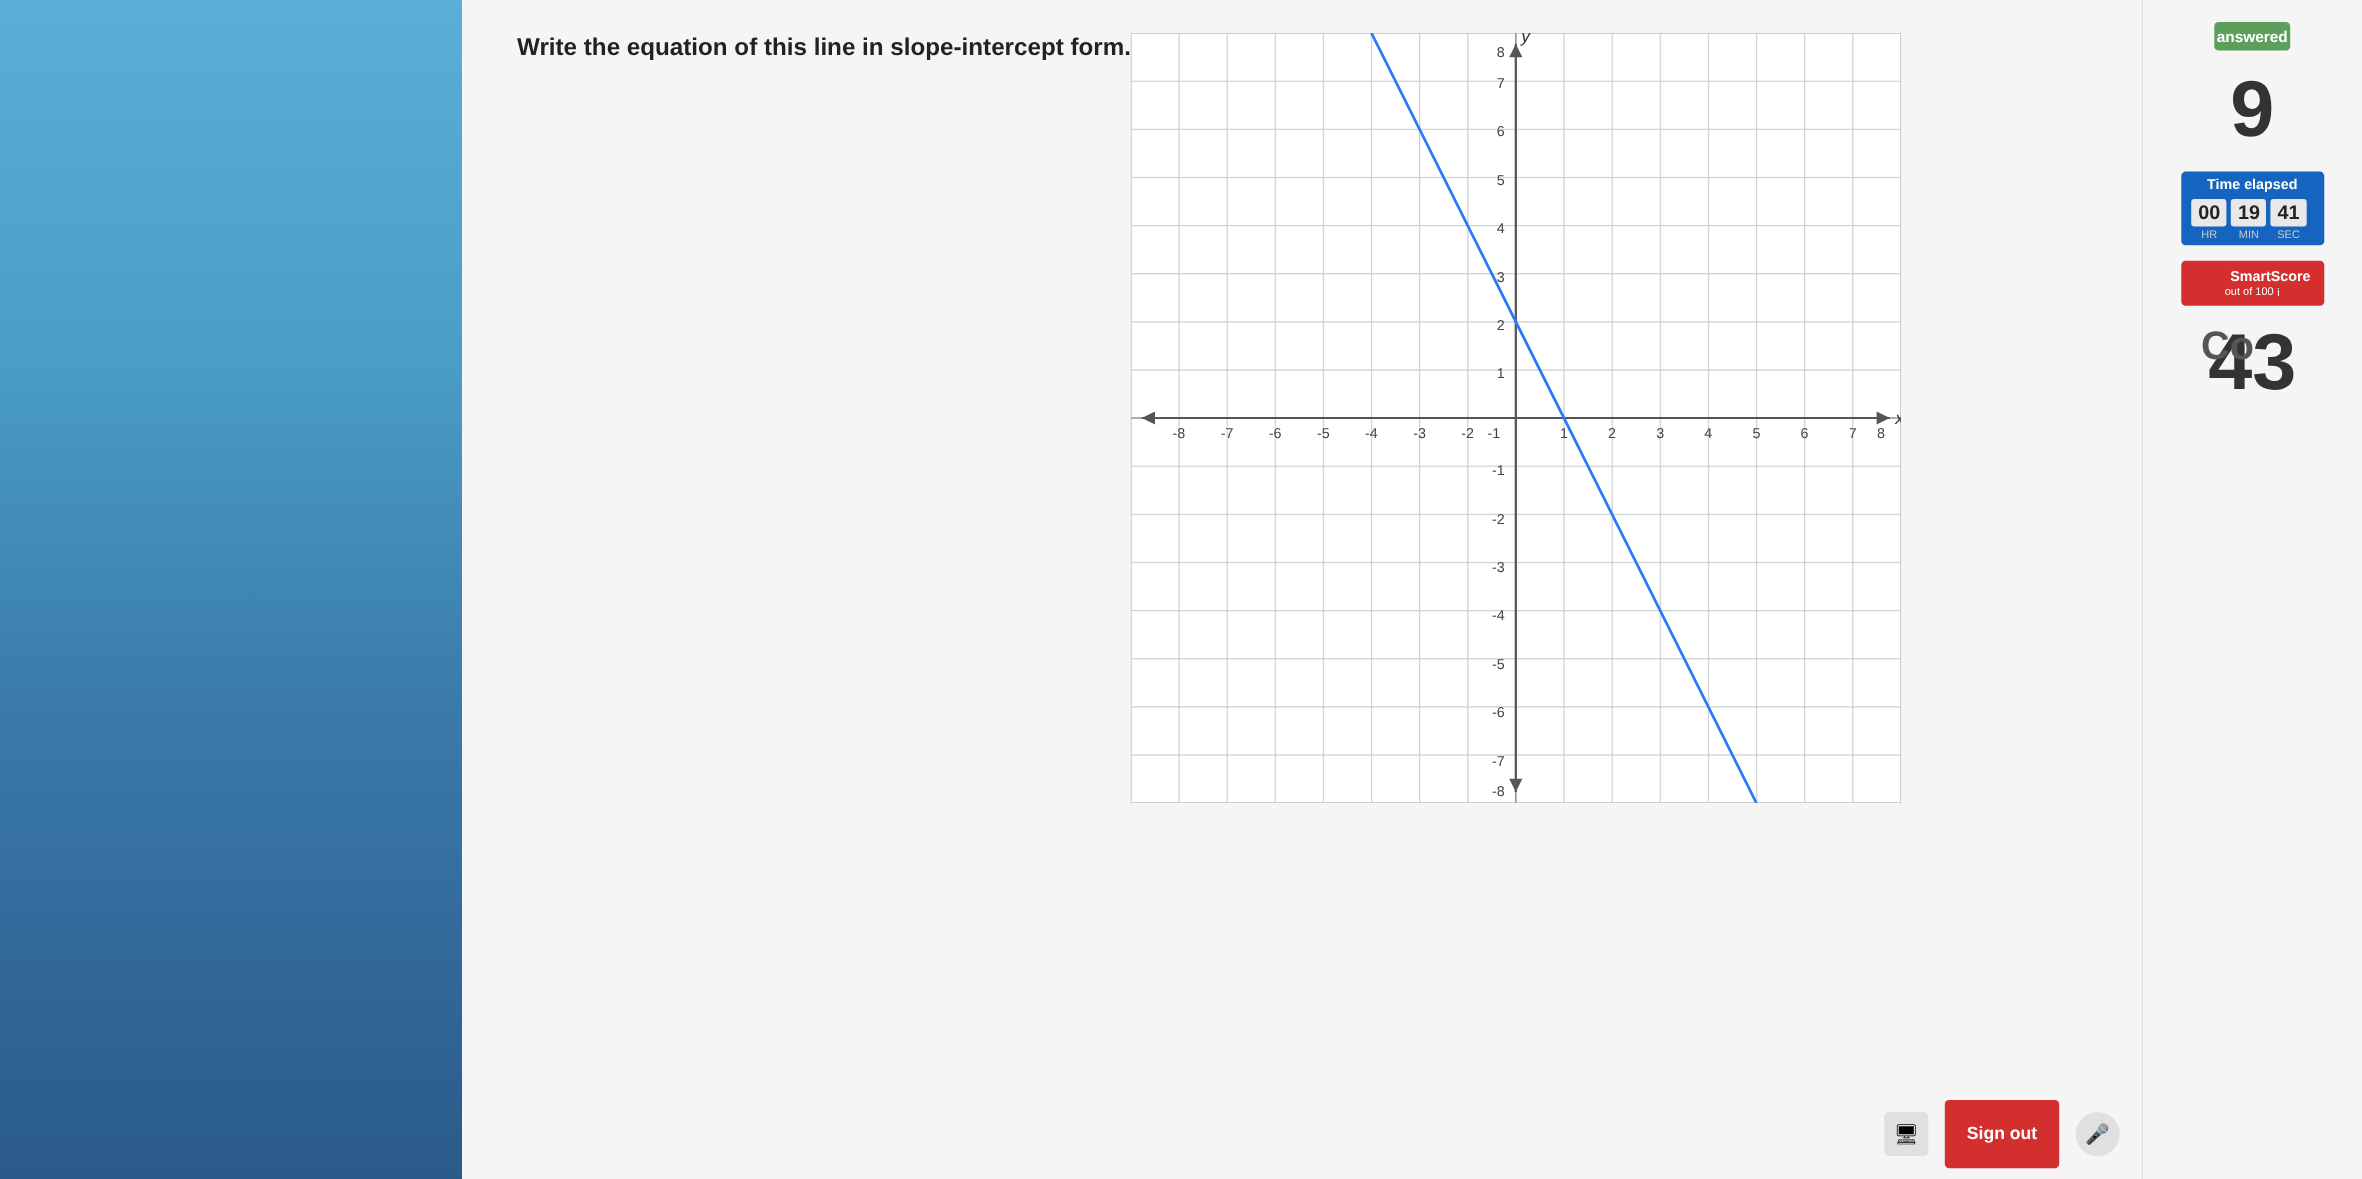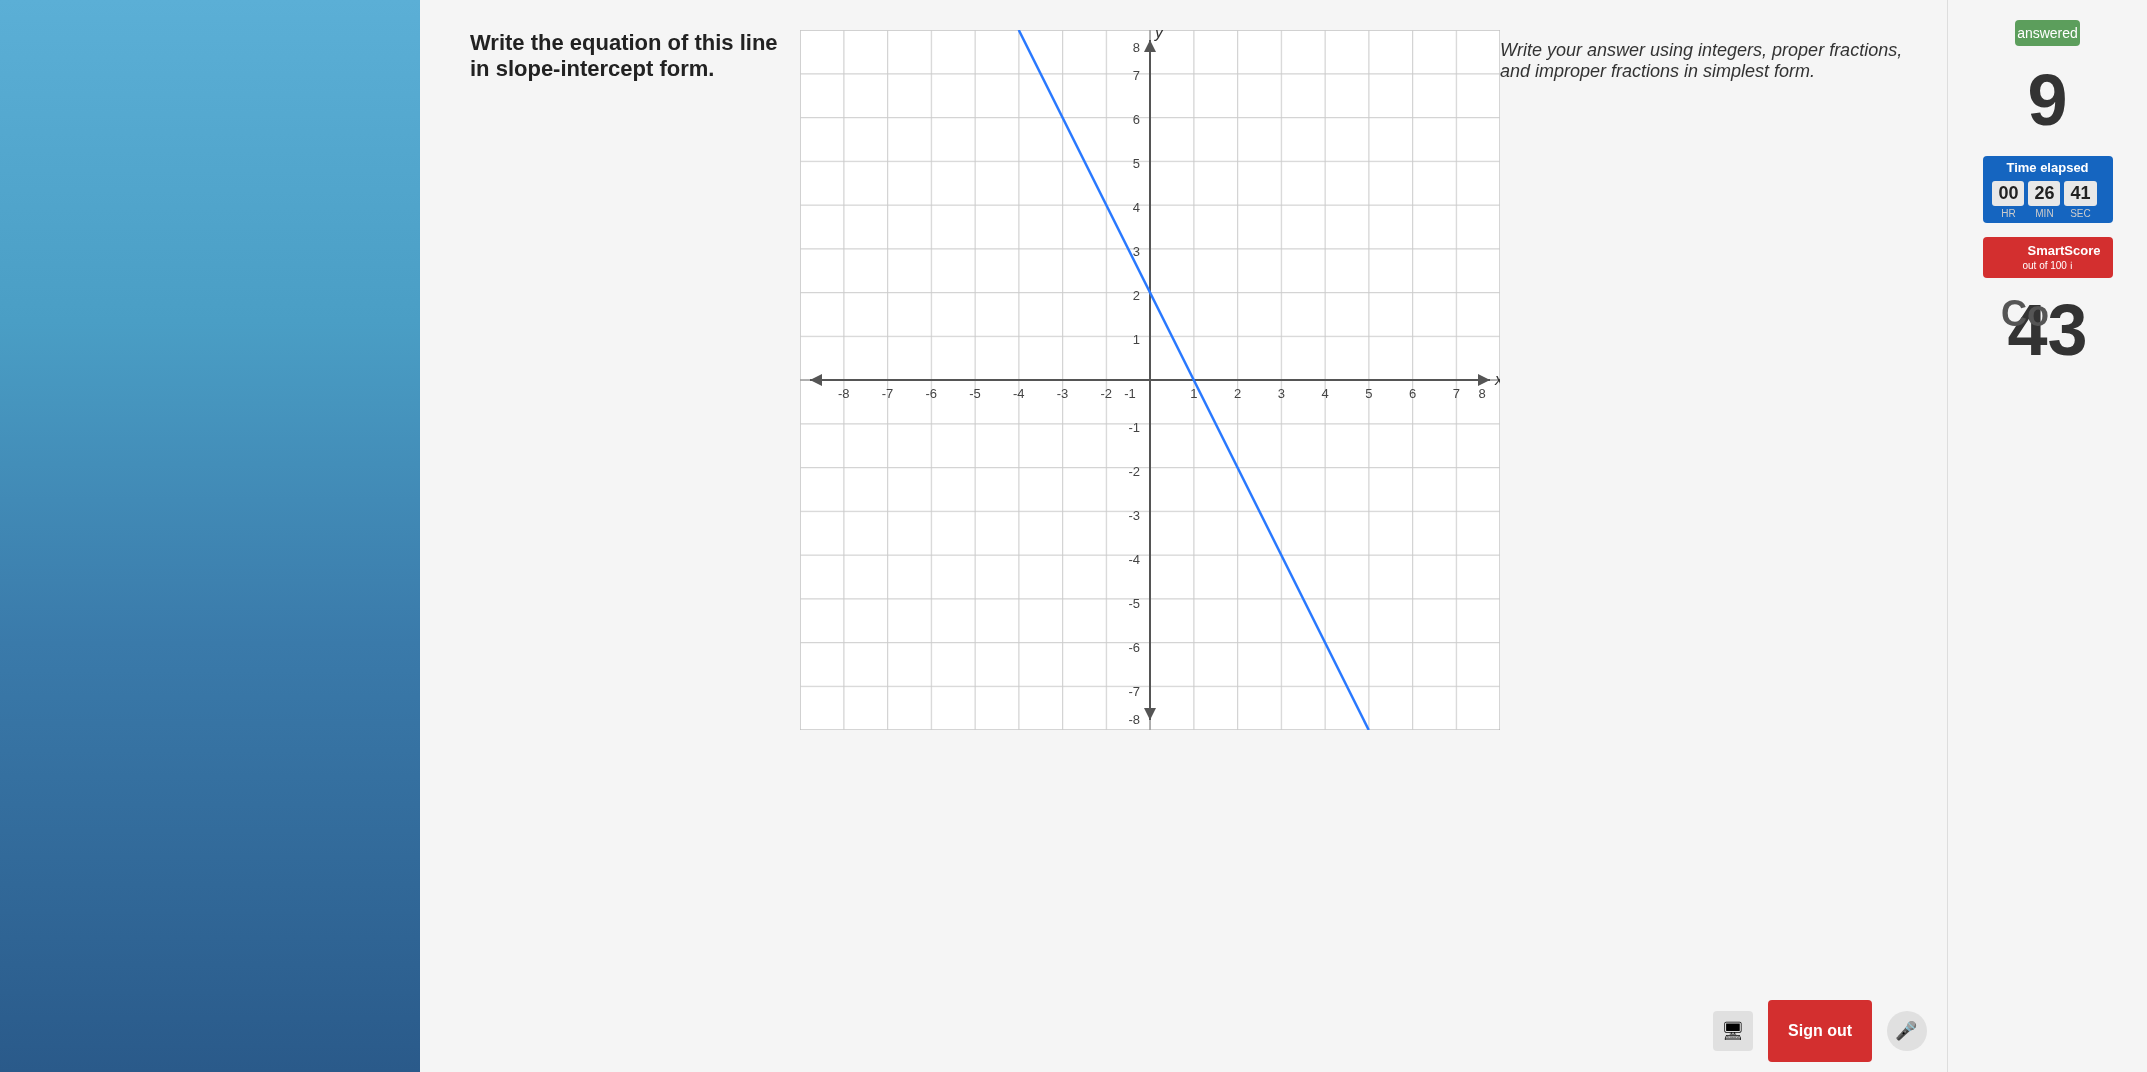--- a/index.html
+++ b/index.html
@@ -41,21 +41,21 @@
       border-left: 1px solid #ddd;
     }
 
     .answered-badge {
       background: #5c9e5c;
       color: white;
       font-size: 14px;
       padding: 5px 2px;
       border-radius: 4px;
       margin-bottom: 18px;
-      font-weight: normal;
+      font-weight: bold;
     }
 
     .question-number {
       font-size: 72px;
       font-weight: bold;
       color: #333;
       margin-bottom: 20px;
       line-height: 1;
     }
 
@@ -319,21 +319,20 @@
       <text x="340" y="578" text-anchor="end" font-size="13" fill="#444">-5</text>
       <text x="340" y="622" text-anchor="end" font-size="13" fill="#444">-6</text>
       <text x="340" y="666" text-anchor="end" font-size="13" fill="#444">-7</text>
       <text x="340" y="694" text-anchor="end" font-size="13" fill="#444">-8</text>
 
       <line x1="218.75" y1="0" x2="568.75" y2="700" stroke="#2979ff" stroke-width="2.5"></line>
 
     </svg>
   </div>
 
-  <div class="answer-instruction">Write your answer using integers, proper fractions, and improper fractions in simplest form.</div>
 
   <div class="bottom-bar">
     <div class="icon-btn">🖥</div>
     <button class="sign-out-btn">Sign out</button>
     <div class="mic-btn">🎤</div>
   </div>
 
 </div>
 
 <div class="right-panel">
@@ -343,21 +342,21 @@
   <div class="question-number">9</div>
 
   <div class="time-elapsed-box">
     <div class="label">Time elapsed</div>
     <div class="time-display">
       <div class="time-segment">
         <span class="time-value">00</span>
         <span class="time-unit">HR</span>
       </div>
       <div class="time-segment">
-        <span class="time-value">26</span>
+        <span class="time-value">19</span>
         <span class="time-unit">MIN</span>
       </div>
       <div class="time-segment">
         <span class="time-value">41</span>
         <span class="time-unit">SEC</span>
       </div>
     </div>
   </div>
 
   <div class="smart-score-box">

